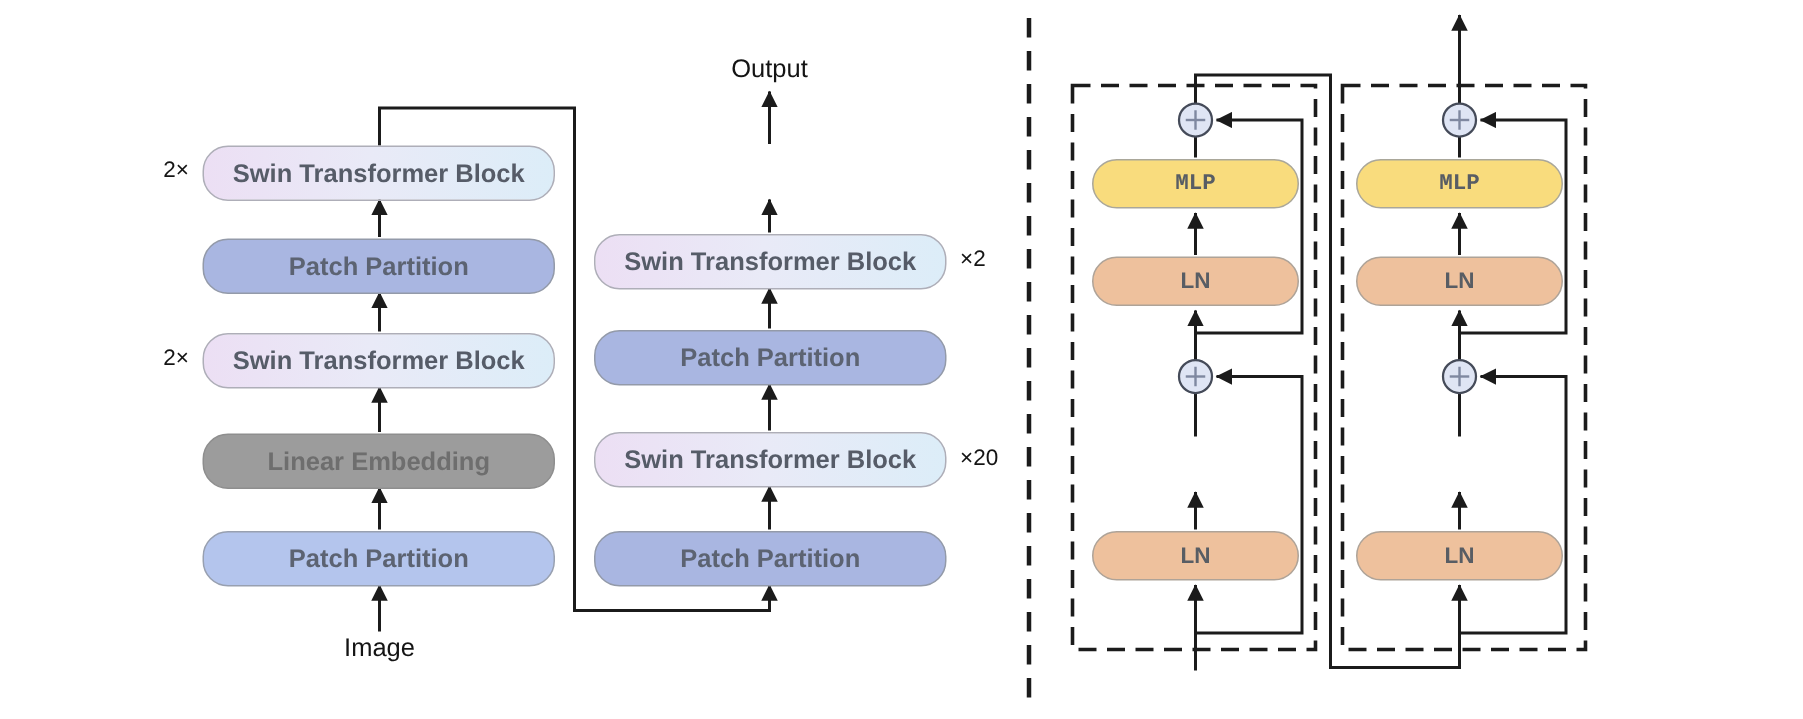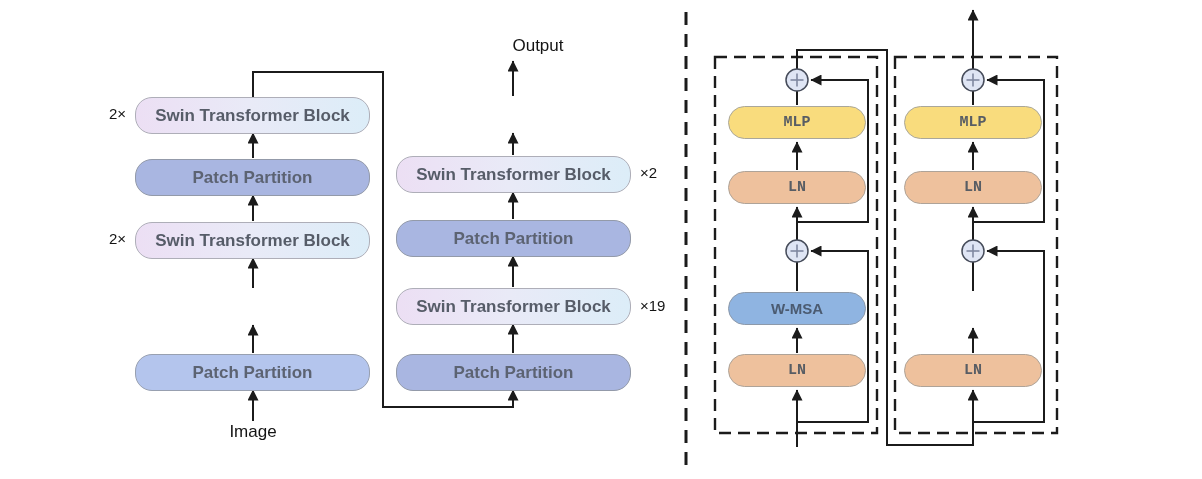--- a/index.html
+++ b/index.html
@@ -10,21 +10,21 @@
         display:flex;align-items:center;justify-content:center;
         font-weight:bold;font-size:17px;color:#565c68;border:1.6px solid #a4a4ae;}
   .w-main{width:235px;}
   .w-inner{width:138px;height:33px;font-size:15px;border-radius:17px;}
   .swin{background:linear-gradient(90deg,#ecdff4 0%,#e9eaf7 48%,#dcedf8 100%);border-color:#aeaeb8;}
   .patch{background:#a9b6e1;border-color:#939aa9;color:#5c6372;}
   .patch-light{background:#b4c5ed;border-color:#98a0b0;color:#5c6372;}
   .linemb{background:#9c9c9c;border-color:#8e8e8e;color:#6e6e6e;}
   .linear{background:#d3d3d5;border-color:#ababab;color:#56575b;}
   .mlp{background:#f9dc7d;border-color:#aaa79a;color:#585d64;font-family:Liberation Mono, monospace;}
-  .ln{background:#eec19d;border-color:#aea398;color:#585d64;font-family:Liberation Mono, monospace;}
+  .ln{background:#eec19d;border-color:#aea398;color:#585d64;}
   .msa{background:#8fb4e1;border-color:#8d99a9;color:#4b5b71;}
   .flabel{position:absolute;font-size:17px;color:#141414;text-align:center;}
   .mult{position:absolute;font-size:15px;color:#141414;}
   .wire{stroke:#1b1b1b;stroke-width:2;fill:none;}
   .dashbox{fill:none;stroke:#1b1b1b;stroke-width:2.4;stroke-dasharray:12 7;}
   .divider{stroke:#1b1b1b;stroke-width:3;stroke-dasharray:13 9;fill:none;}
   .pluscircle{fill:#dfe5f4;stroke:#454b59;stroke-width:1.5;}
   .plusline{stroke:#7f88a0;stroke-width:1.6;}
 </style>
 </head>
@@ -99,38 +99,38 @@
     <g>
       <circle class="pluscircle" cx="973" cy="251" r="11"></circle>
       <line class="plusline" x1="966.5" y1="251" x2="979.5" y2="251"></line>
       <line class="plusline" x1="973" y1="244.5" x2="973" y2="257.5"></line>
     </g>
   </svg>
 
   <div class="pill swin w-main" style="left:135px;top:97px">Swin Transformer Block</div>
   <div class="pill patch w-main" style="left:135px;top:159px">Patch Partition</div>
   <div class="pill swin w-main" style="left:135px;top:222px">Swin Transformer Block</div>
+  <div class="pill linemb w-main" style="left:135px;top:289px">Linear Embedding</div>
   <div class="pill patch-light w-main" style="left:135px;top:354px">Patch Partition</div>
 
   <div class="mult" style="left:88px;top:105px;width:38px;text-align:right;">2×</div>
   <div class="mult" style="left:88px;top:230px;width:38px;text-align:right;">2×</div>
 
   <div class="pill swin w-main" style="left:396px;top:156px">Swin Transformer Block</div>
   <div class="pill patch w-main" style="left:396px;top:220px">Patch Partition</div>
   <div class="pill swin w-main" style="left:396px;top:288px">Swin Transformer Block</div>
   <div class="pill patch w-main" style="left:396px;top:354px">Patch Partition</div>
 
   <div class="mult" style="left:640px;top:164px;">×2</div>
-  <div class="mult" style="left:640px;top:297px;">×19</div>
+  <div class="mult" style="left:640px;top:297px;">×20</div>
 
-  <div class="flabel" style="left:488px;top:36px;width:100px;">Output</div>
+  <div class="flabel" style="left:463px;top:36px;width:100px;">Output</div>
   <div class="flabel" style="left:203px;top:422px;width:100px;">Image</div>
 
   <div class="pill mlp w-inner" style="left:728px;top:106px">MLP</div>
   <div class="pill ln  w-inner" style="left:728px;top:171px">LN</div>
-  <div class="pill msa w-inner" style="left:728px;top:292px">W-MSA</div>
   <div class="pill ln  w-inner" style="left:728px;top:354px">LN</div>
 
   <div class="pill mlp w-inner" style="left:904px;top:106px">MLP</div>
   <div class="pill ln  w-inner" style="left:904px;top:171px">LN</div>
   <div class="pill ln  w-inner" style="left:904px;top:354px">LN</div>
 
 </div>
 
 </body></html>

